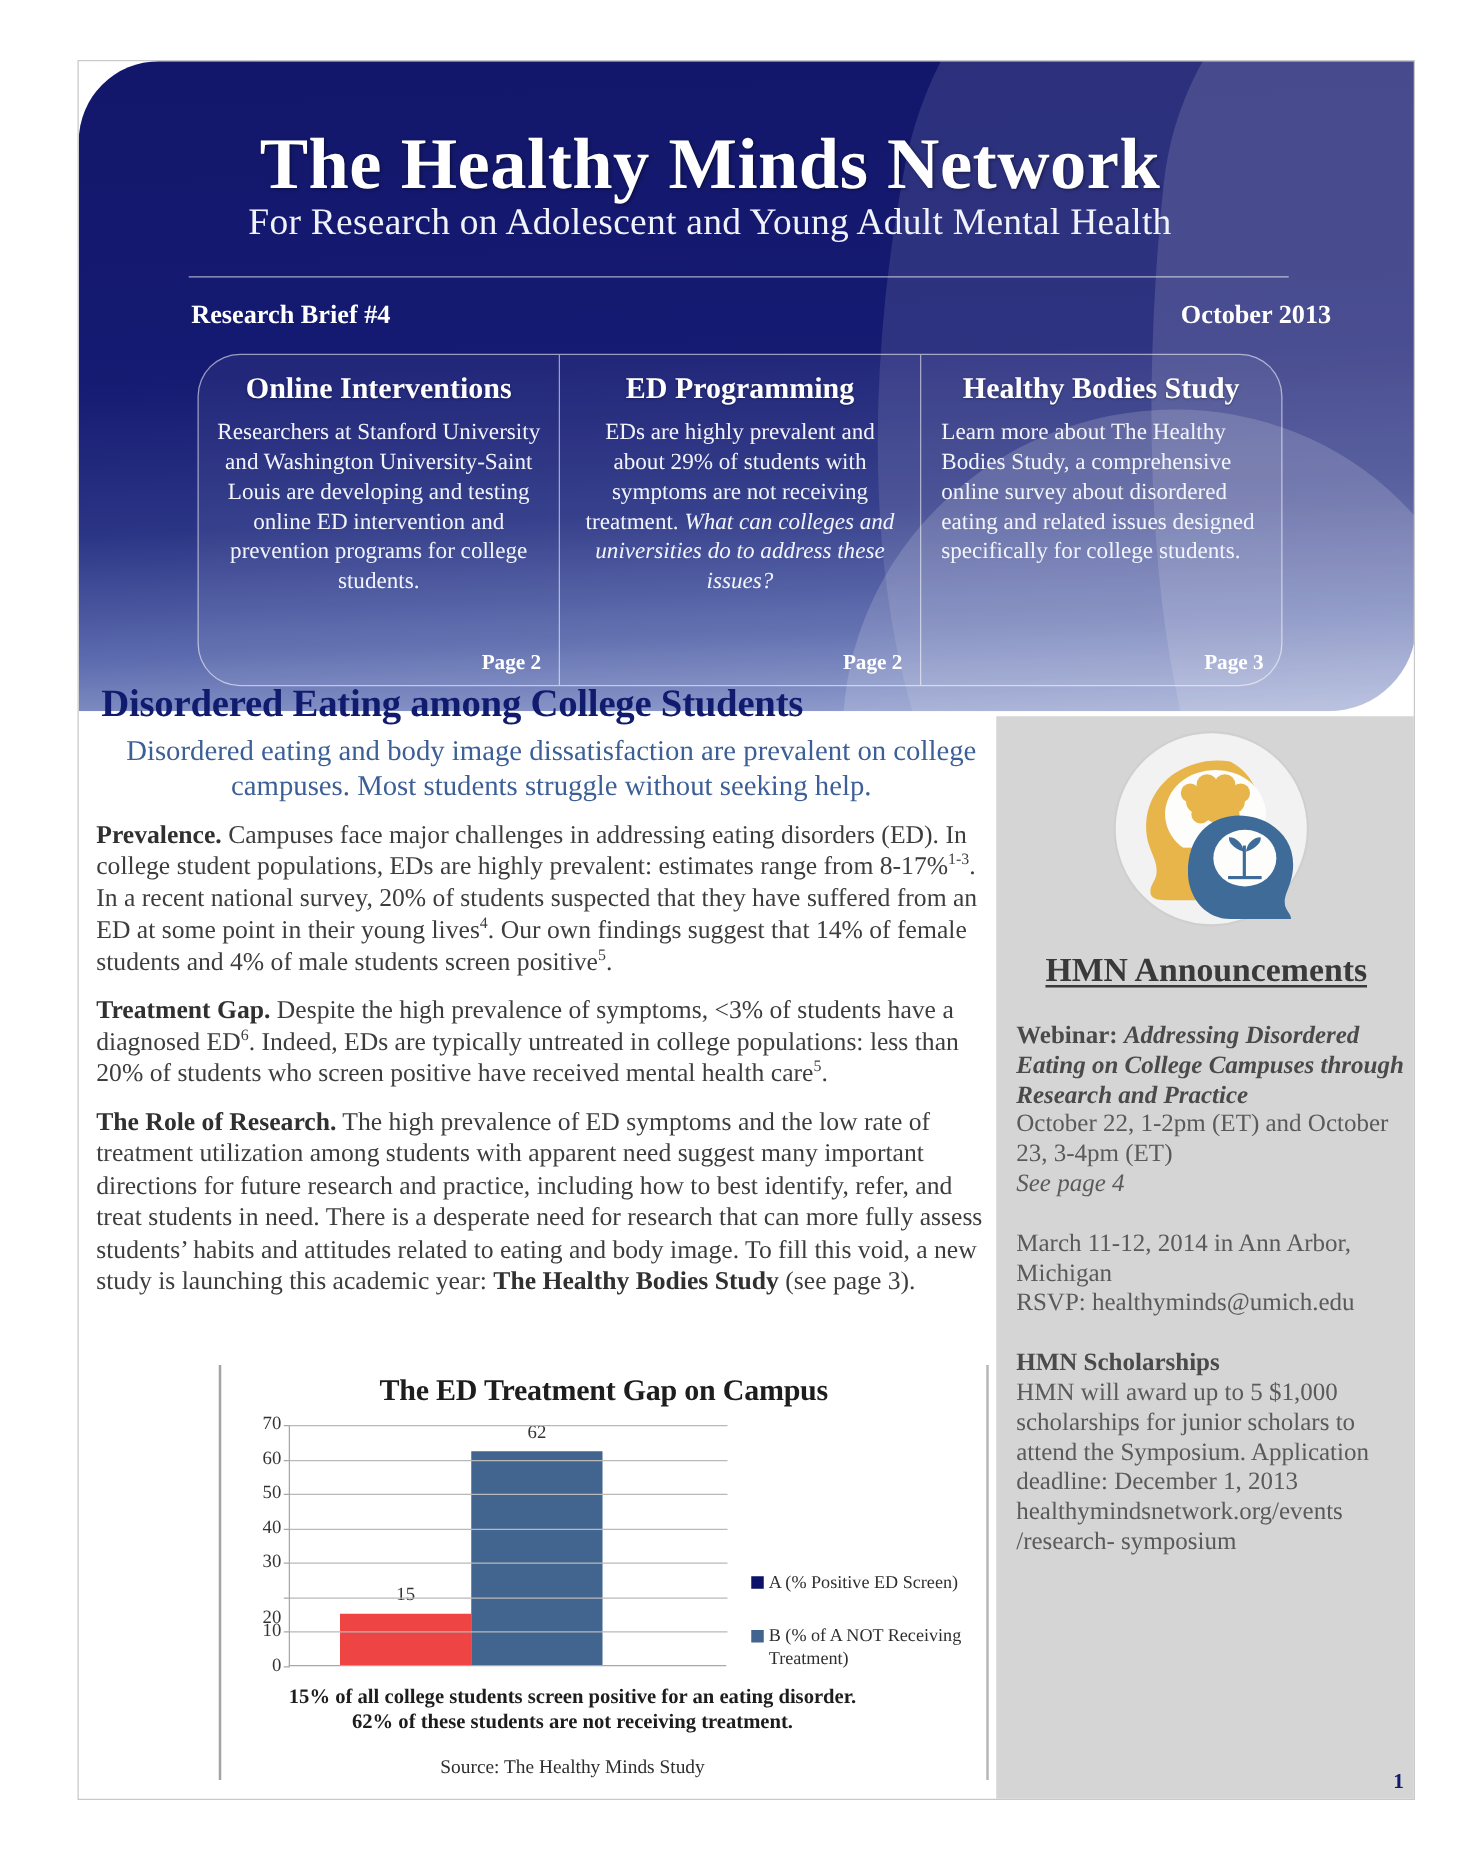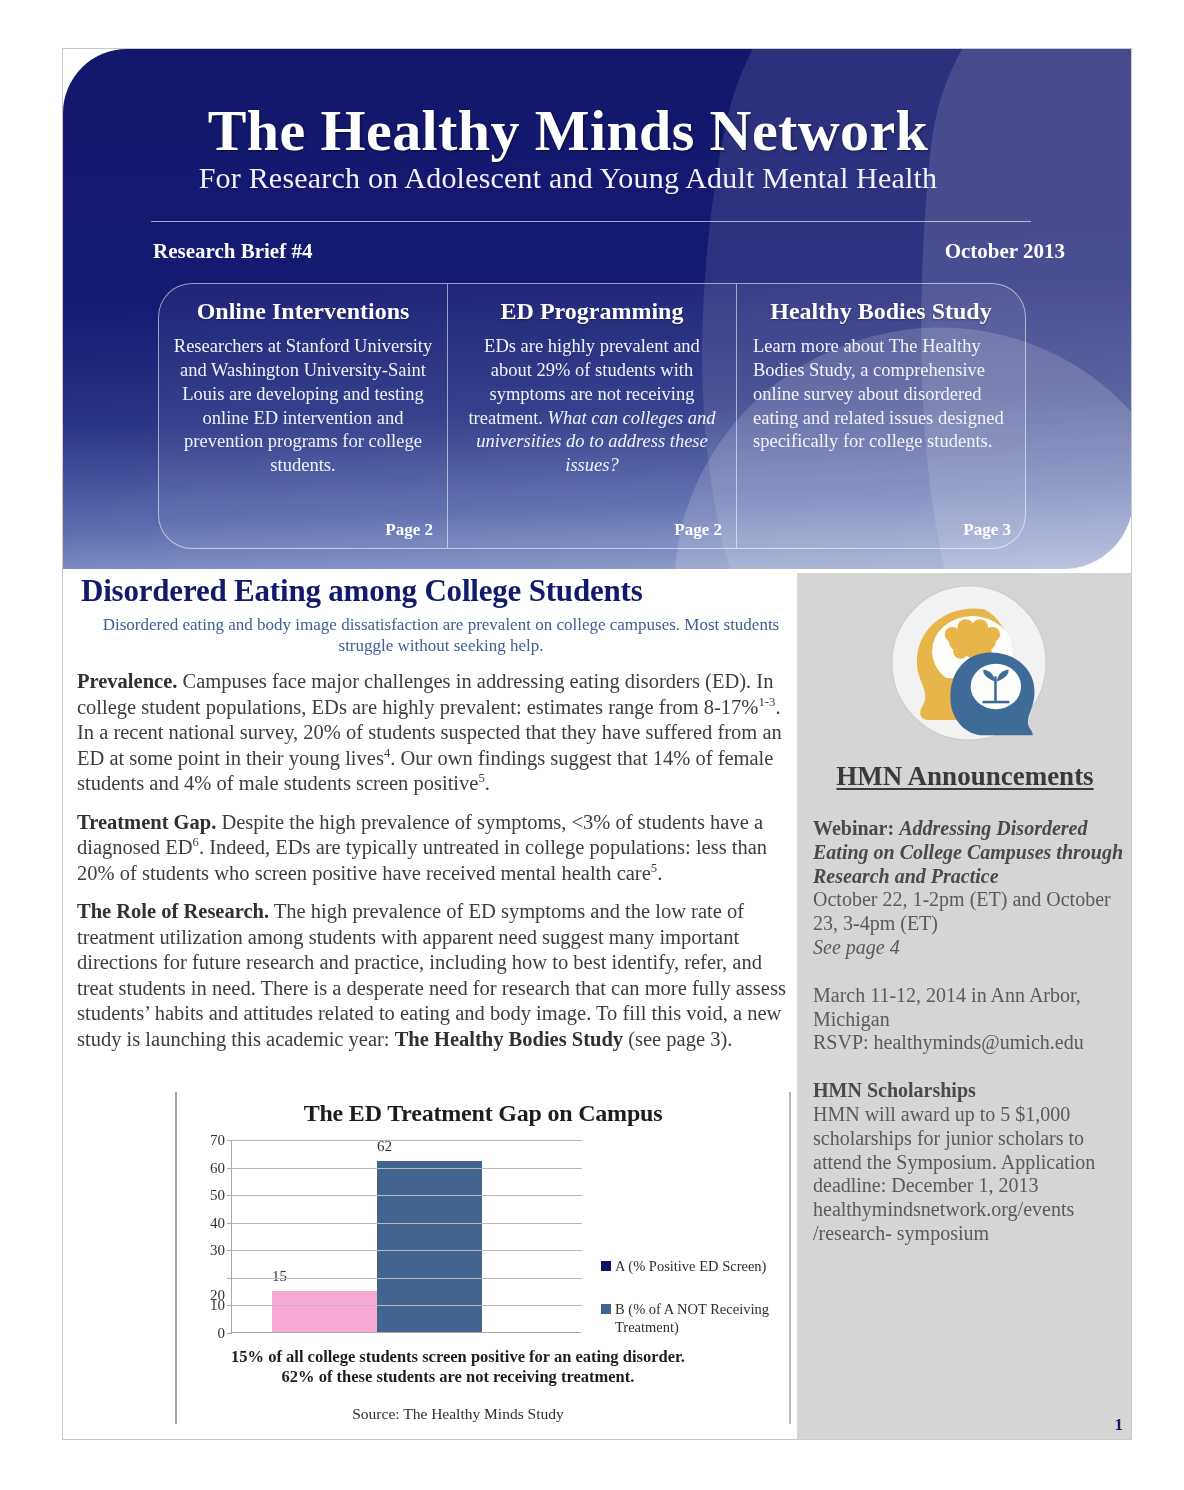--- a/index.html
+++ b/index.html
@@ -146,33 +146,33 @@
     color: #ffffff;
     font-size: 17px;
     font-weight: bold;
     text-align: right;
     margin-top: 4px;
   }
 
   
   .article {
     position: absolute;
-    left: 14px; top: 524px;
+    left: 14px; top: 496px;
     width: 720px;
   }
   .article-title {
     color: #111b6e;
     font-size: 31px;
     font-weight: bold;
     letter-spacing: -0.2px;
     margin-left: 4px;
   }
   .article-deck {
     color: #3c5f96;
-    font-size: 17px;
+    font-size: 23px;
     line-height: 1.21;
     text-align: center;
     padding: 6px 14px 0 22px;
   }
   .para {
     color: #3d3d3d;
     font-size: 20.5px;
     line-height: 1.245;
     margin-top: 13px;
     padding-right: 4px;
@@ -248,20 +248,21 @@
     align-items: flex-end;
   }
   .bar {
     position: relative;
     width: 105px;
   }
   .bar-label {
     position: absolute;
     left: 0; top: -23px;
     width: 100%;
+    text-align: center;
     font-size: 15px;
     color: #333;
   }
   .legend {
     position: absolute;
     left: 424px; top: 118px;
     width: 186px;
   }
   .legend-item {
     display: flex;
@@ -406,21 +407,21 @@
           <span style="top: 165.429px;">10</span>
           <span style="top: 137.857px; margin-top: 17px;">20</span>
           <span style="top: 110.286px;">30</span>
           <span style="top: 82.7143px;">40</span>
           <span style="top: 55.1429px;">50</span>
           <span style="top: 27.5714px;">60</span>
           <span style="top: 0px;">70</span>
         </div>
       <div class="plot-area" id="plotarea">
         <div class="bars">
-          <div class="bar" id="barA" style="height: 41.3571px; background: #f9a8d4;">
+          <div class="bar" id="barA" style="height: 41.3571px; background: #ef4444;">
             <div class="bar-label">15</div>
           </div>
           <div class="bar" id="barB" style="height: 170.943px; background: rgb(65, 101, 143);">
             <div class="bar-label">62</div>
           </div>
         </div>
       <div class="tick" style="top: 193px;"></div>
           <div class="gridline" style="top: 165.429px;"></div>
           <div class="tick" style="top: 165.429px;"></div>
           <div class="gridline" style="top: 137.857px;"></div>

